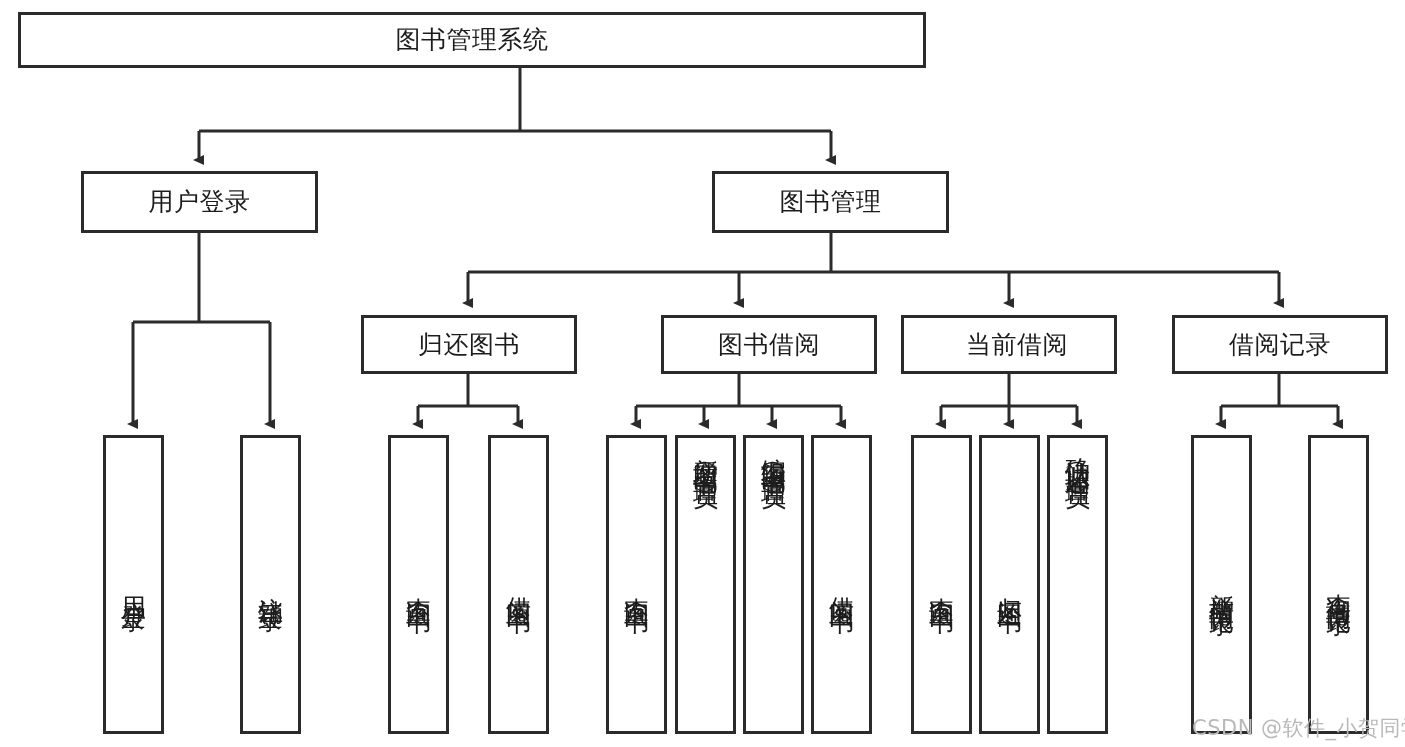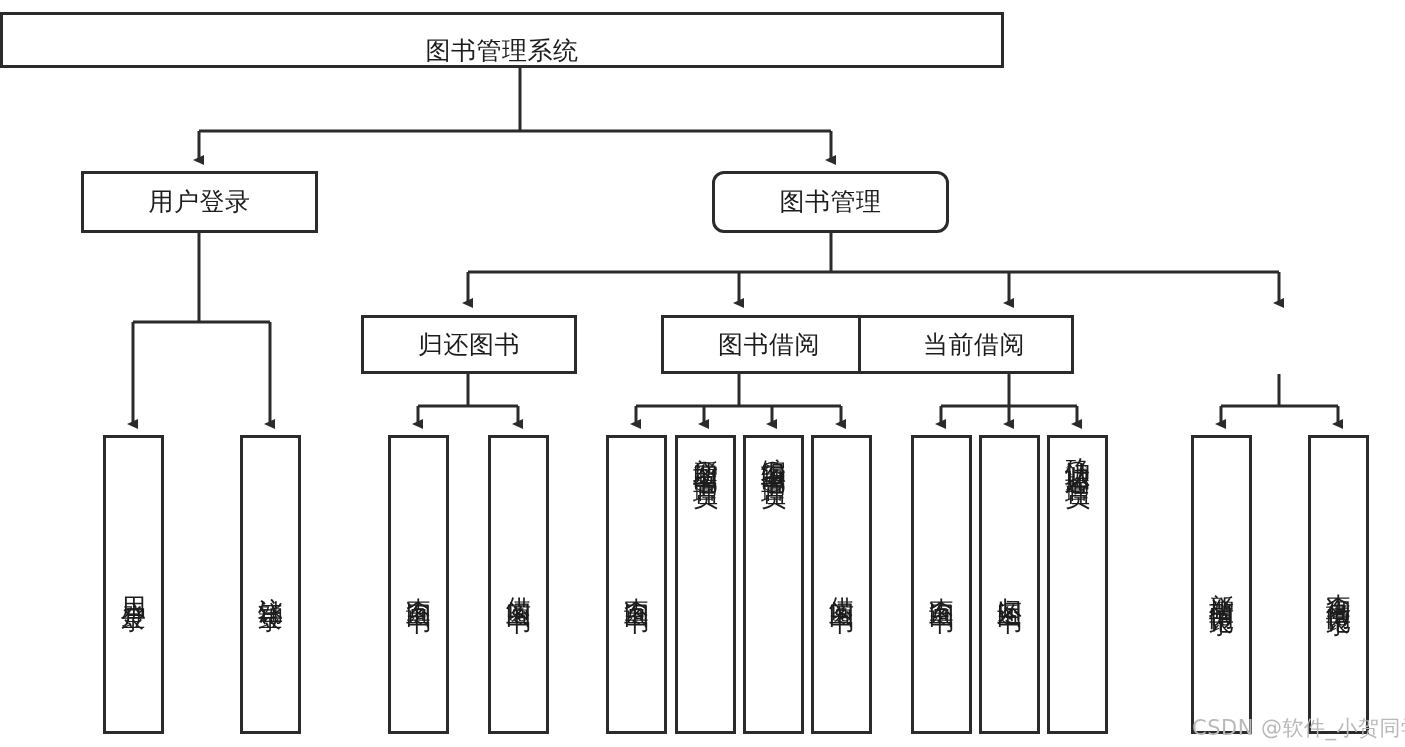--- a/index.html
+++ b/index.html
@@ -117,39 +117,42 @@
       <path d="M1009,406 L1009,424" marker-end="url(#arrow)"></path>
       <path d="M1077,406 L1077,424" marker-end="url(#arrow)"></path>
 
       <path d="M1279,374 L1279,406"></path>
       <path d="M1221,406 L1338,406"></path>
       <path d="M1221,406 L1221,424" marker-end="url(#arrow)"></path>
       <path d="M1338,406 L1338,424" marker-end="url(#arrow)"></path>
     </g>
   </svg>
 
-  <div class="node horiz" style="left:0; top:12px; width:1004px; height:56px;align-items:flex-end;">
+  <div class="node horiz" style="left:18px; top:12px; width:908px; height:56px;">
     <span class="label">图书管理系统</span>
   </div>
 
   <div class="node horiz" style="left:81px; top:171px; width:237px; height:62px;">
     <span class="label">用户登录</span>
   </div>
-  <div class="node horiz" style="left:712px; top:171px; width:237px; height:62px;border-radius:12px;">
+  <div class="node horiz" style="left:712px; top:171px; width:237px; height:62px;">
     <span class="label">图书管理</span>
   </div>
 
   <div class="node horiz" style="left:361px; top:315px; width:216px; height:59px;">
     <span class="label">归还图书</span>
   </div>
   <div class="node horiz" style="left:632px; top:315px; width:216px; height:59px;margin-left:29px;">
     <span class="label">图书借阅</span>
   </div>
-  <div class="node horiz" style="left:858px; top:315px; width:216px; height:59px;padding-left:16px;">
+  <div class="node horiz" style="left:901px; top:315px; width:216px; height:59px;padding-left:16px;">
     <span class="label">当前借阅</span>
+  </div>
+  <div class="node horiz" style="left:1172px; top:315px; width:216px; height:59px;">
+    <span class="label">借阅记录</span>
   </div>
 
   <div class="node vert center-text" style="left:103px; top:435px; width:61px; height:299px;">
     <span class="label">用户登录</span>
   </div>
   <div class="node vert center-text" style="left:240px; top:435px; width:61px; height:299px;">
     <span class="label">注销登录</span>
   </div>
 
   <div class="node vert center-text" style="left:388px; top:435px; width:61px; height:299px;">

